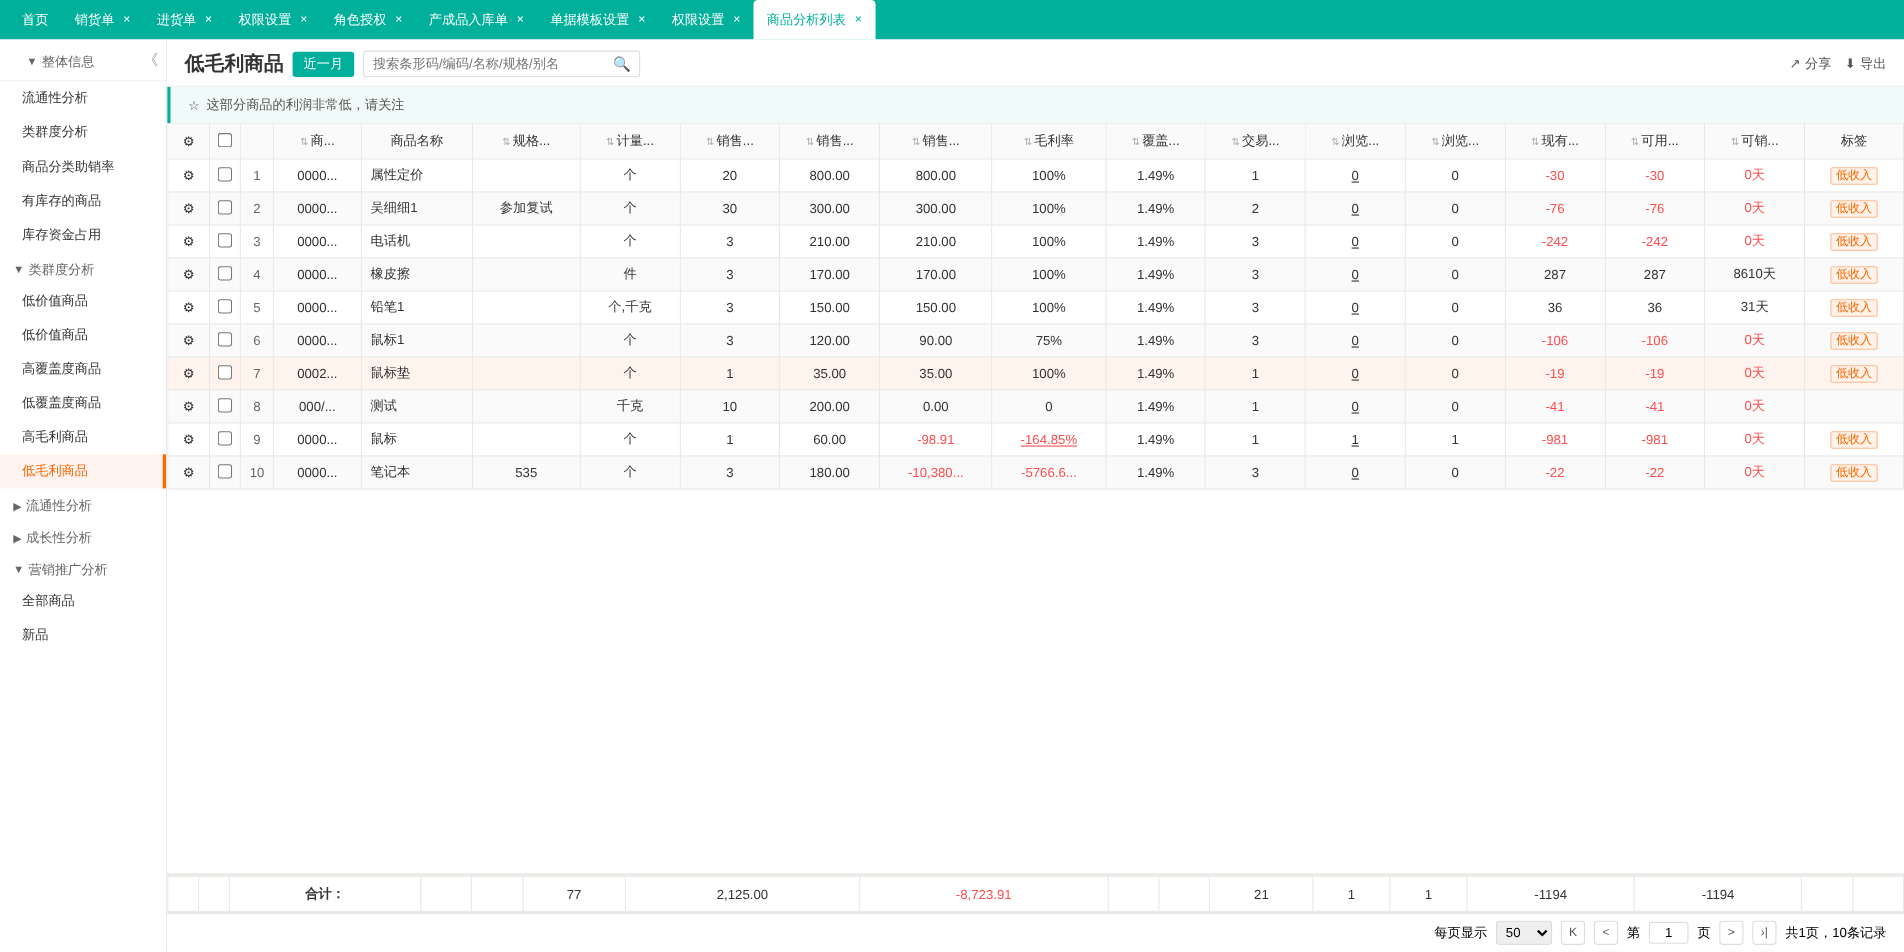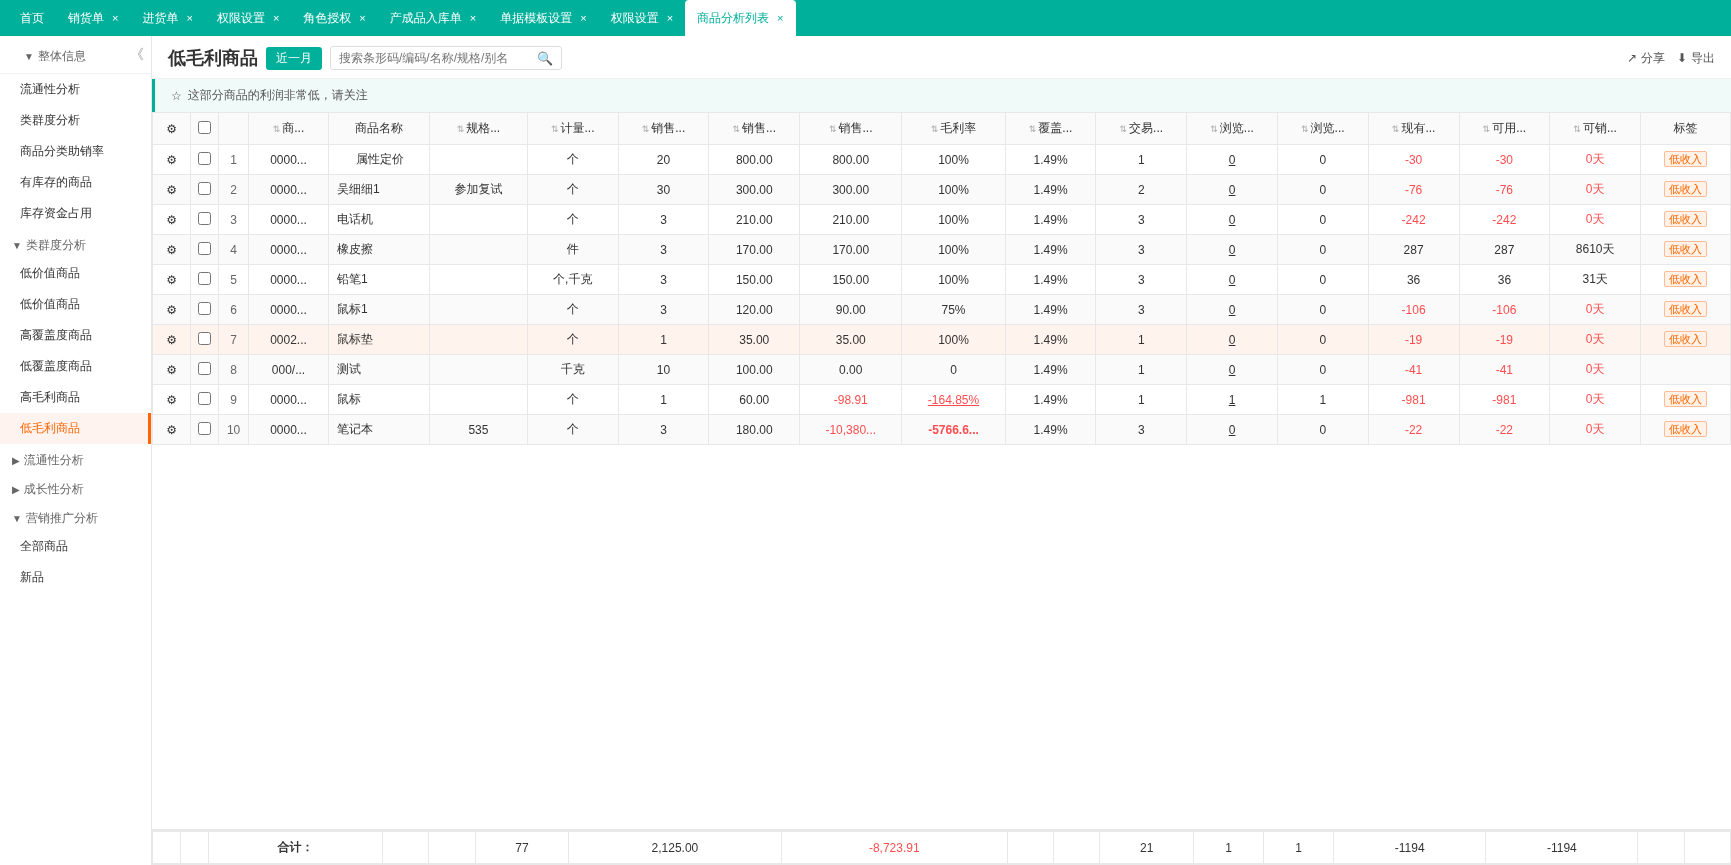--- a/index.html
+++ b/index.html
@@ -94,21 +94,21 @@
     .search-wrap {
       position: relative;
       display: inline-flex;
       align-items: center;
     }
     .search-wrap input {
       border: 1px solid #ddd;
       border-radius: 3px;
       padding: 4px 28px 4px 8px;
       font-size: 12px;
-      width: 232px;
+      width: 252px;
       outline: none;
     }
     .search-icon {
       position: absolute;
       right: 8px;
       color: #999;
       font-size: 13px;
     }
     .header-actions {
       margin-left: auto;
@@ -418,21 +418,21 @@
             <th><span class="th-sort"><span class="sort-icon">⇅</span>可销...</span></th>
             <th>标签</th>
           </tr>
         </thead>
         <tbody id="table-body">
         <tr>
       <td style="border:1px solid #e8e8e8; padding:6px; text-align:center; cursor:pointer;">⚙</td>
       <td style="border:1px solid #e8e8e8; padding:6px; text-align:center;"><input type="checkbox" style=""></td>
       <td style="border:1px solid #e8e8e8; padding:6px; text-align:center; color:#666;">1</td>
       <td style="border:1px solid #e8e8e8; padding:6px; text-align:center;">0000...</td>
-      <td style="border:1px solid #e8e8e8; padding:6px; text-align:center; padding-left:8px;margin-top:48px;">属性定价</td>
+      <td style="border:1px solid #e8e8e8; padding:6px; text-align:left; padding-left:8px;margin-top:48px;">属性定价</td>
       <td style="border:1px solid #e8e8e8; padding:6px; text-align:center;"></td>
       <td style="border:1px solid #e8e8e8; padding:6px; text-align:center;">个</td>
       <td style="border:1px solid #e8e8e8; padding:6px; text-align:center;">20</td>
       <td style="border:1px solid #e8e8e8; padding:6px; text-align:center;">800.00</td>
       <td style="border:1px solid #e8e8e8; padding:6px; text-align:center; ">800.00</td>
       <td style="border:1px solid #e8e8e8; padding:6px; text-align:center; ">100%</td>
       <td style="border:1px solid #e8e8e8; padding:6px; text-align:center;">1.49%</td>
       <td style="border:1px solid #e8e8e8; padding:6px; text-align:center;">1</td>
       <td style="border:1px solid #e8e8e8; padding:6px; text-align:center;"><span class="underline">0</span></td>
       <td style="border:1px solid #e8e8e8; padding:6px; text-align:center;">0</td>
@@ -569,21 +569,21 @@
     </tr>
             <tr>
       <td style="border:1px solid #e8e8e8; padding:6px; text-align:center; cursor:pointer;">⚙</td>
       <td style="border:1px solid #e8e8e8; padding:6px; text-align:center;"><input type="checkbox" style=""></td>
       <td style="border:1px solid #e8e8e8; padding:6px; text-align:center; color:#666;">8</td>
       <td style="border:1px solid #e8e8e8; padding:6px; text-align:center;">000/...</td>
       <td style="border:1px solid #e8e8e8; padding:6px; text-align:left; padding-left:8px;">测试</td>
       <td style="border:1px solid #e8e8e8; padding:6px; text-align:center;"></td>
       <td style="border:1px solid #e8e8e8; padding:6px; text-align:center;">千克</td>
       <td style="border:1px solid #e8e8e8; padding:6px; text-align:center;">10</td>
-      <td style="border:1px solid #e8e8e8; padding:6px; text-align:center;">100.00</td>
+      <td style="border:1px solid #e8e8e8; padding:6px; text-align:center;">200.00</td>
       <td style="border:1px solid #e8e8e8; padding:6px; text-align:center; ">0.00</td>
       <td style="border:1px solid #e8e8e8; padding:6px; text-align:center; ">0</td>
       <td style="border:1px solid #e8e8e8; padding:6px; text-align:center;">1.49%</td>
       <td style="border:1px solid #e8e8e8; padding:6px; text-align:center;">1</td>
       <td style="border:1px solid #e8e8e8; padding:6px; text-align:center;"><span class="underline">0</span></td>
       <td style="border:1px solid #e8e8e8; padding:6px; text-align:center;">0</td>
       <td style="border:1px solid #e8e8e8; padding:6px; text-align:center; color:#ff4d4f;">-41</td>
       <td style="border:1px solid #e8e8e8; padding:6px; text-align:center; color:#ff4d4f;">-41</td>
       <td style="border:1px solid #e8e8e8; padding:6px; text-align:center; color:#ff4d4f;">0天</td>
       <td style="border:1px solid #e8e8e8; padding:6px; text-align:center;"></td>
@@ -613,21 +613,21 @@
       <td style="border:1px solid #e8e8e8; padding:6px; text-align:center; cursor:pointer;">⚙</td>
       <td style="border:1px solid #e8e8e8; padding:6px; text-align:center;"><input type="checkbox" style=""></td>
       <td style="border:1px solid #e8e8e8; padding:6px; text-align:center; color:#666;">10</td>
       <td style="border:1px solid #e8e8e8; padding:6px; text-align:center;">0000...</td>
       <td style="border:1px solid #e8e8e8; padding:6px; text-align:left; padding-left:8px;">笔记本</td>
       <td style="border:1px solid #e8e8e8; padding:6px; text-align:center;">535</td>
       <td style="border:1px solid #e8e8e8; padding:6px; text-align:center;">个</td>
       <td style="border:1px solid #e8e8e8; padding:6px; text-align:center;">3</td>
       <td style="border:1px solid #e8e8e8; padding:6px; text-align:center;">180.00</td>
       <td style="border:1px solid #e8e8e8; padding:6px; text-align:center; color:#ff4d4f;">-10,380...</td>
-      <td style="border:1px solid #e8e8e8; padding:6px; text-align:center; color:#ff4d4f;font-weight:bold;">-5766.6...</td>
+      <td style="border:1px solid #e8e8e8; padding:6px; text-align:center; color:#ff4d4f;">-5766.6...</td>
       <td style="border:1px solid #e8e8e8; padding:6px; text-align:center;">1.49%</td>
       <td style="border:1px solid #e8e8e8; padding:6px; text-align:center;">3</td>
       <td style="border:1px solid #e8e8e8; padding:6px; text-align:center;"><span class="underline">0</span></td>
       <td style="border:1px solid #e8e8e8; padding:6px; text-align:center;">0</td>
       <td style="border:1px solid #e8e8e8; padding:6px; text-align:center; color:#ff4d4f;">-22</td>
       <td style="border:1px solid #e8e8e8; padding:6px; text-align:center; color:#ff4d4f;">-22</td>
       <td style="border:1px solid #e8e8e8; padding:6px; text-align:center; color:#ff4d4f;">0天</td>
       <td style="border:1px solid #e8e8e8; padding:6px; text-align:center;"><span class="tag-orange">低收入</span></td>
     </tr>
           </tbody>
@@ -653,14 +653,30 @@
           <td style="border:1px solid #e8e8e8; padding:7px 6px; text-align:center;">1</td>
           <td style="border:1px solid #e8e8e8; padding:7px 6px; text-align:center;">-1194</td>
           <td style="border:1px solid #e8e8e8; padding:7px 6px; text-align:center;">-1194</td>
           <td style="border:1px solid #e8e8e8; padding:7px 6px;"></td>
           <td style="border:1px solid #e8e8e8; padding:7px 6px;"></td>
         </tr>
       </tbody>
         </table>
     </div>
 
+    <div class="pagination-bar">
+      <span>每页显示</span>
+      <select>
+        <option>50</option>
+        <option>20</option>
+        <option>100</option>
+      </select>
+      <button class="page-nav-btn">K</button>
+      <button class="page-nav-btn">&lt;</button>
+      <span>第</span>
+      <input class="page-input" type="text" value="1" style="">
+      <span>页</span>
+      <button class="page-nav-btn">&gt;</button>
+      <button class="page-nav-btn">›|</button>
+      <span>共1页，10条记录</span>
+    </div>
   </div>
 </div>
 
 </body></html>

